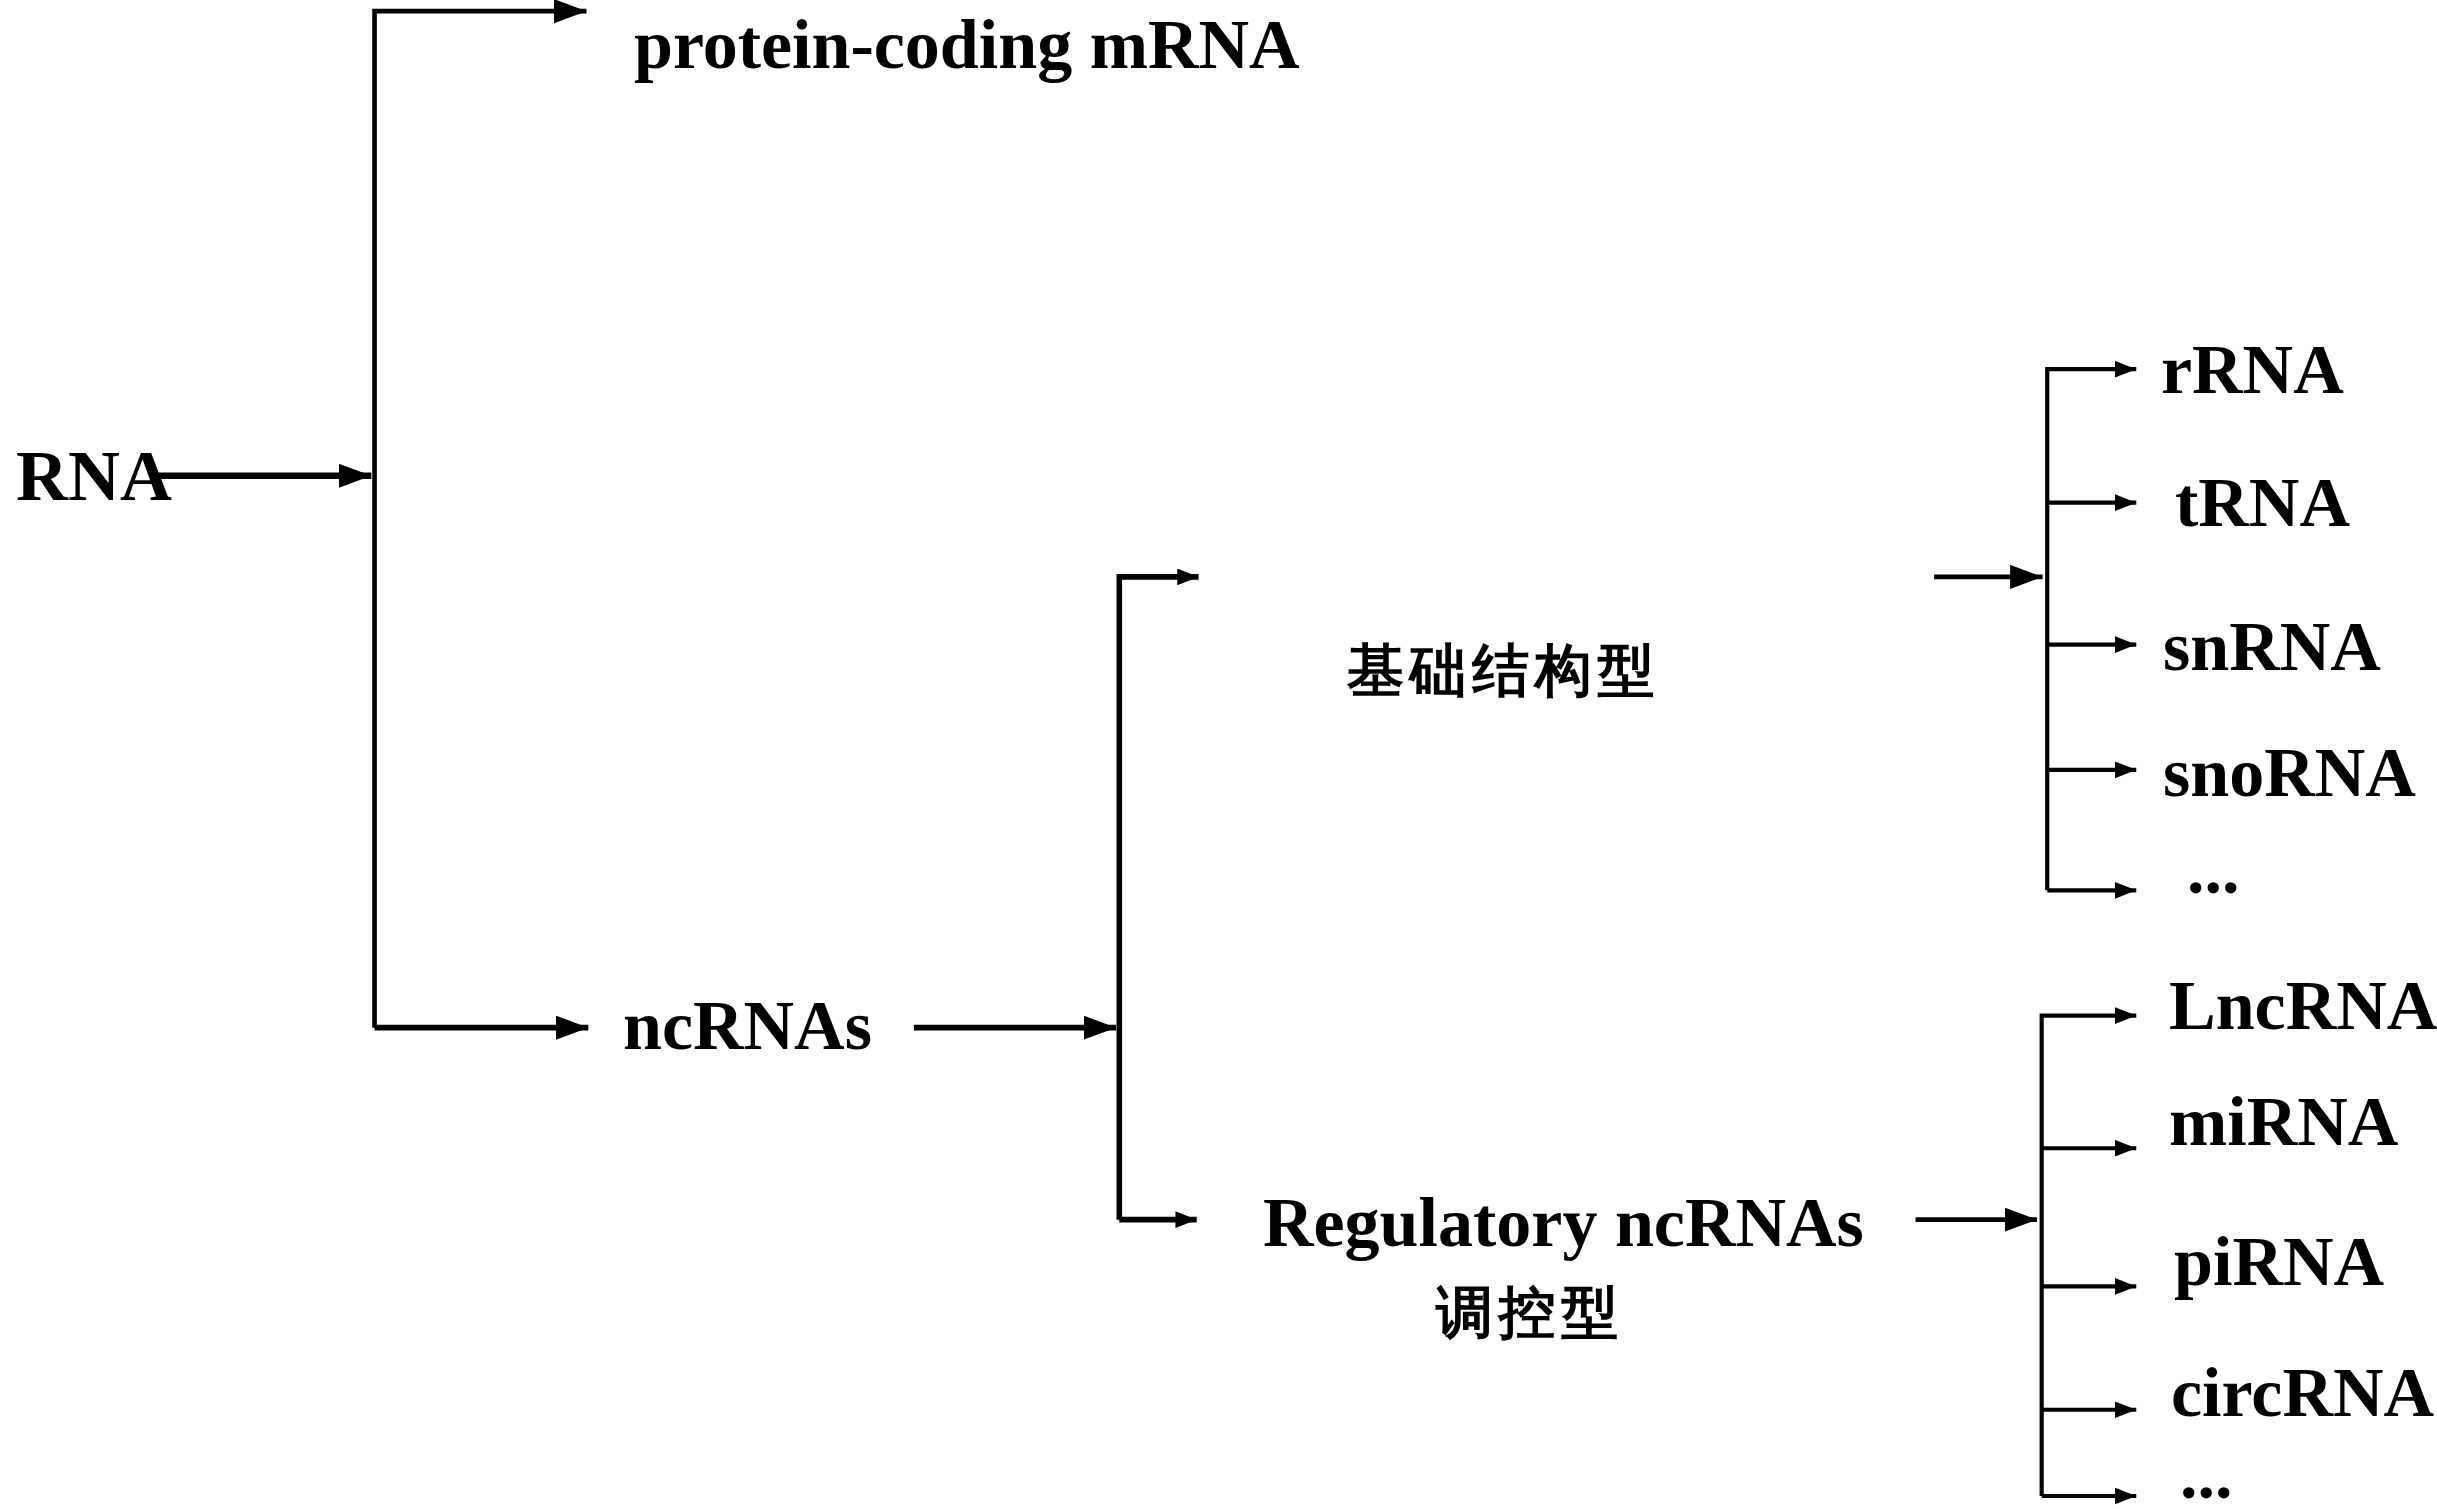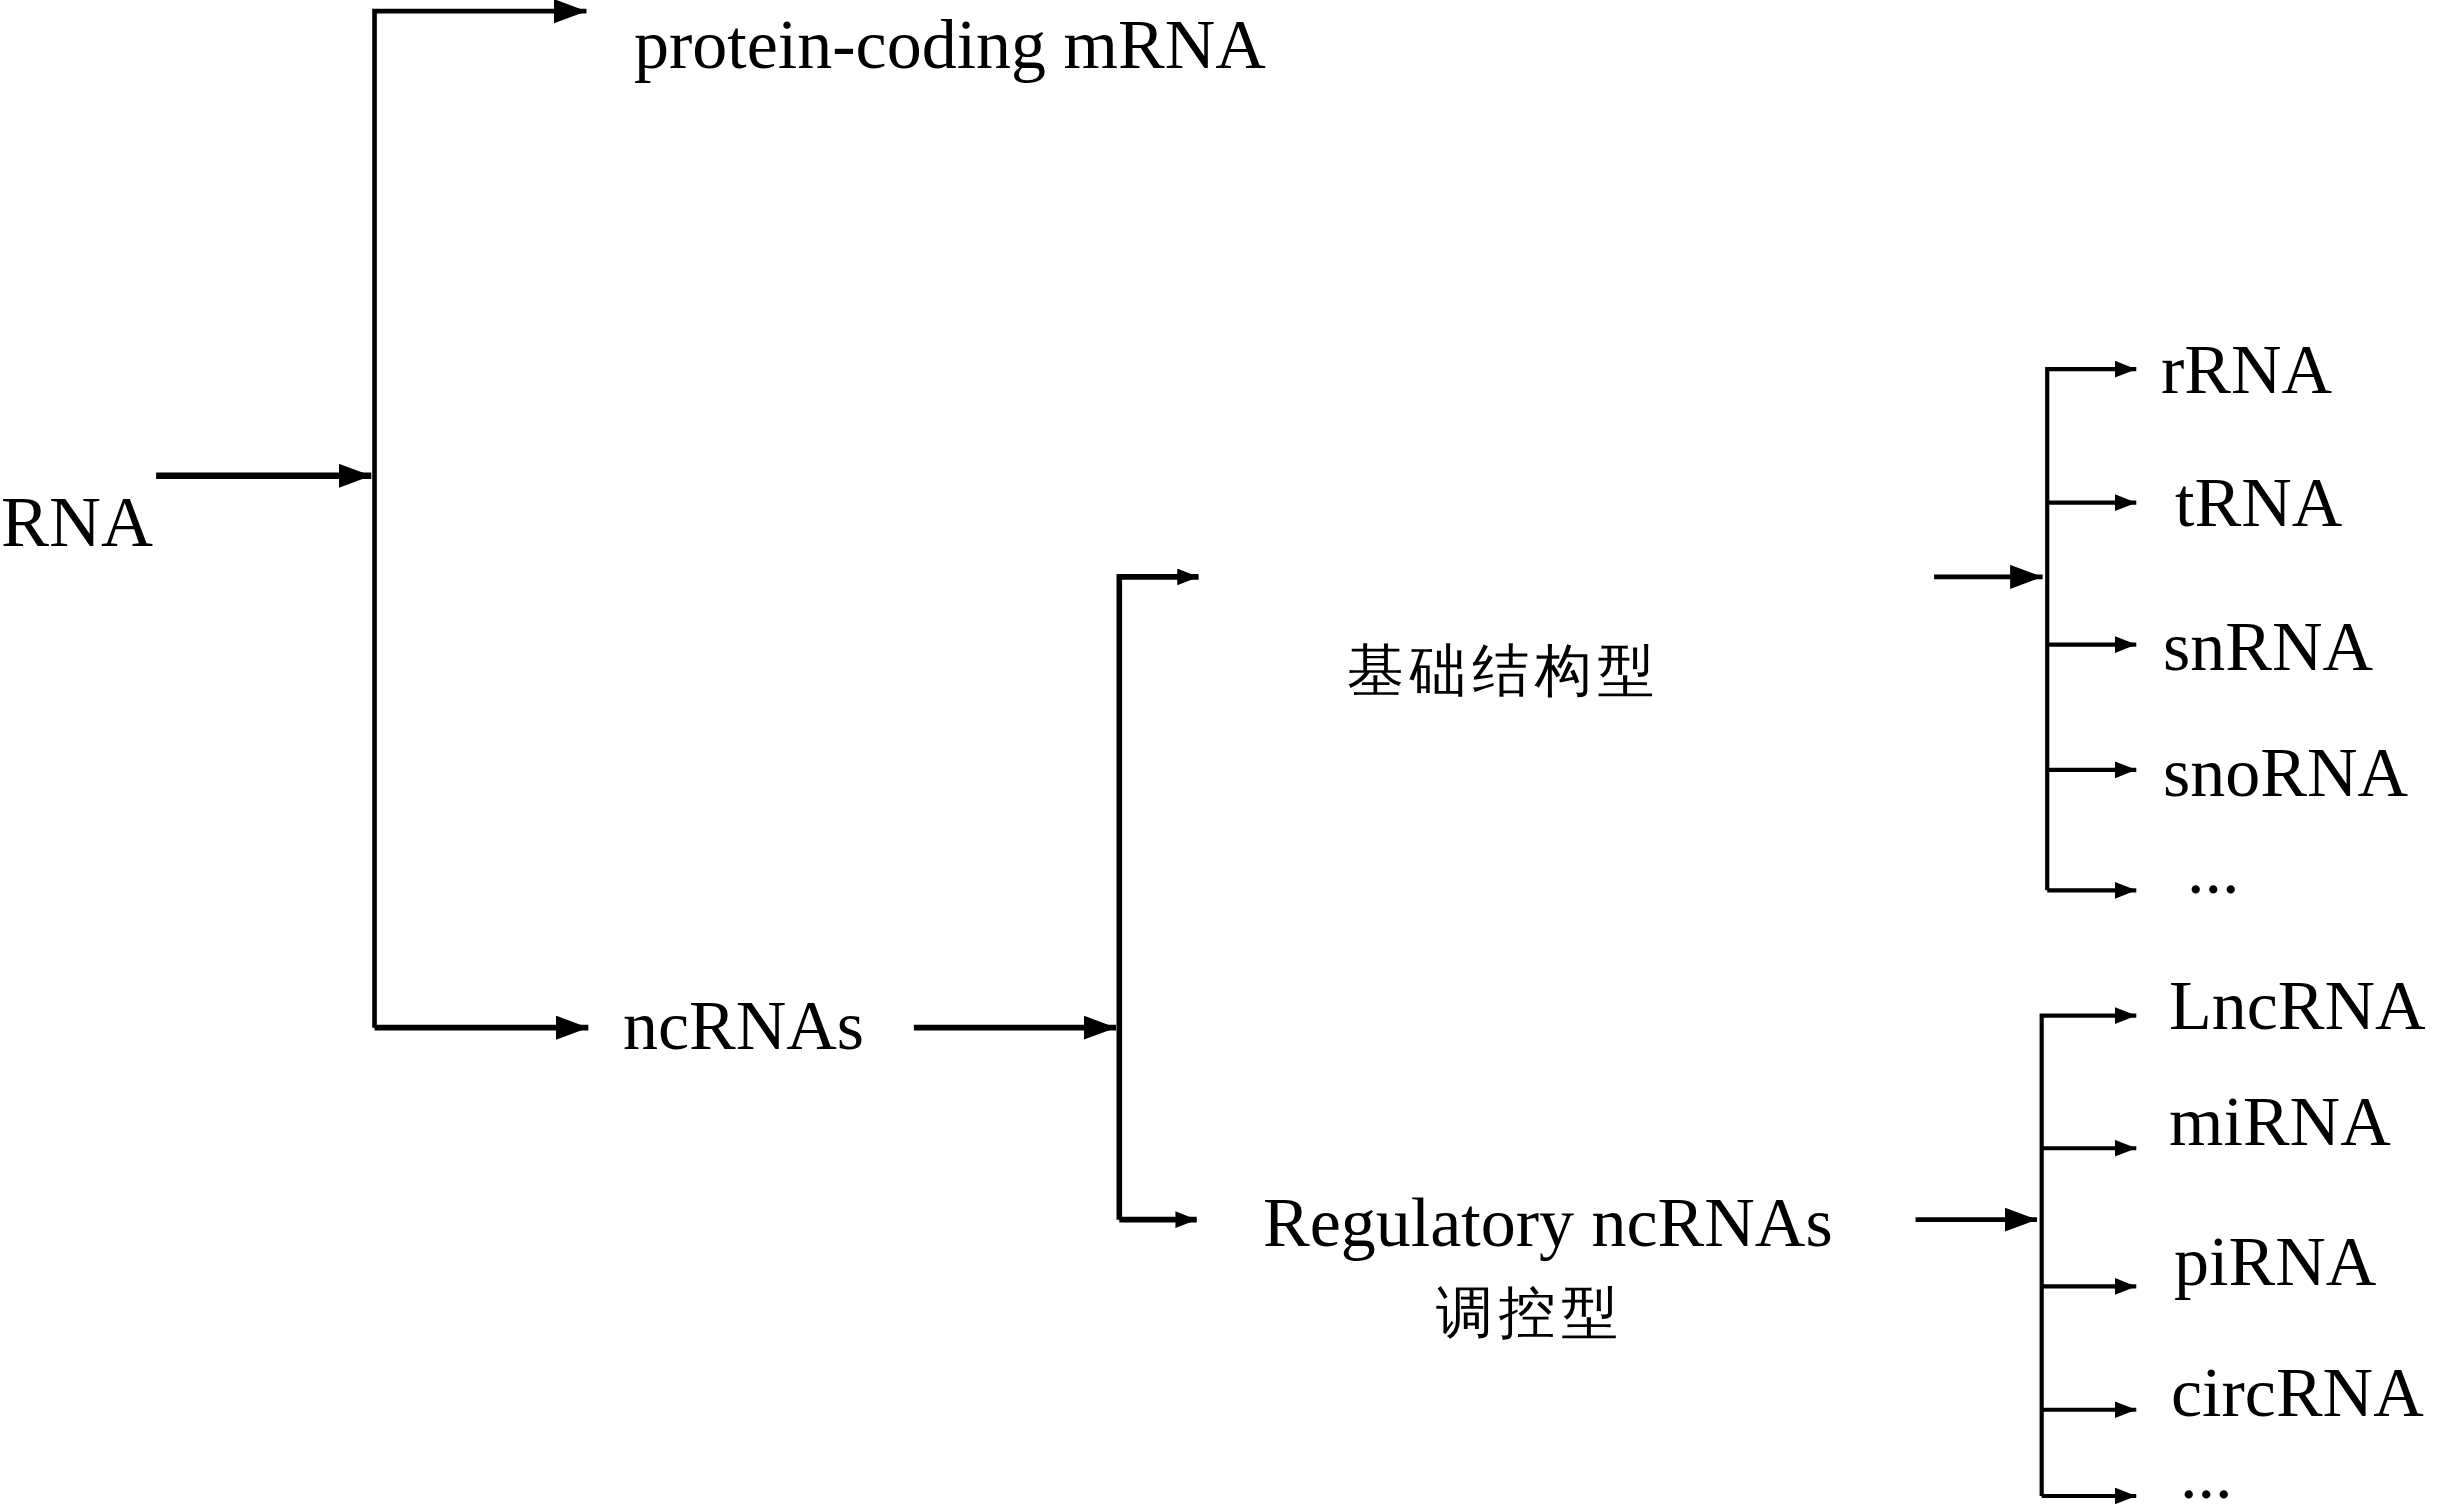--- a/index.html
+++ b/index.html
@@ -18,21 +18,21 @@
   }
   #connectors {
     position: absolute;
     left: 0;
     top: 0;
     width: 2438px;
     height: 1509px;
   }
   .label {
     position: absolute;
-    font-weight: normal;
+    font-weight: bold;
     white-space: nowrap;
     line-height: 1;
     transform: translateY(-50%);
     color: #000000;
   }
   .fs-root { font-size: 72px; }
   .fs-main { font-size: 70px; }
   .fs-cjk  { font-size: 57px; letter-spacing: 5.6px; }
   .edge {
     fill: none;
@@ -76,21 +76,21 @@
 
     <path class="edge" d="M2065,1315 H2196" stroke-width="5" marker-end="url(#arrowL)"></path>
 
     <path class="edge" d="M2201,1613 V1095 H2303" stroke-width="4.5" marker-end="url(#arrowS)"></path>
     <path class="edge" d="M2201,1238 H2303" stroke-width="4.5" marker-end="url(#arrowS)"></path>
     <path class="edge" d="M2201,1387 H2303" stroke-width="4.5" marker-end="url(#arrowS)"></path>
     <path class="edge" d="M2201,1520 H2303" stroke-width="4.5" marker-end="url(#arrowS)"></path>
     <path class="edge" d="M2201,1613 H2303" stroke-width="4.5" marker-end="url(#arrowS)"></path>
   </svg>
 
-  <div class="label fs-root" style="left:1px;   top:476px;margin-top:46px;">RNA</div>
+  <div class="label fs-root" style="left:16px;   top:476px;">RNA</div>
   <div class="label fs-main" style="left:634px; top:45px;">protein-coding mRNA</div>
   <div class="label fs-main" style="left:623px; top:1026px;">ncRNAs</div>
 
   <div class="label fs-cjk" style="left:1347px; top:670px;">基础结构型</div>
 
   <div class="label fs-main" style="left:1263px; top:1223px;">Regulatory ncRNAs</div>
   <div class="label fs-cjk" style="left:1436px; top:1312px;text-align:right;">调控型</div>
 
   <div class="label fs-main" style="left:2161px; top:370px;">rRNA</div>
   <div class="label fs-main" style="left:2163px; top:503px;margin-left:12px;">tRNA</div>

